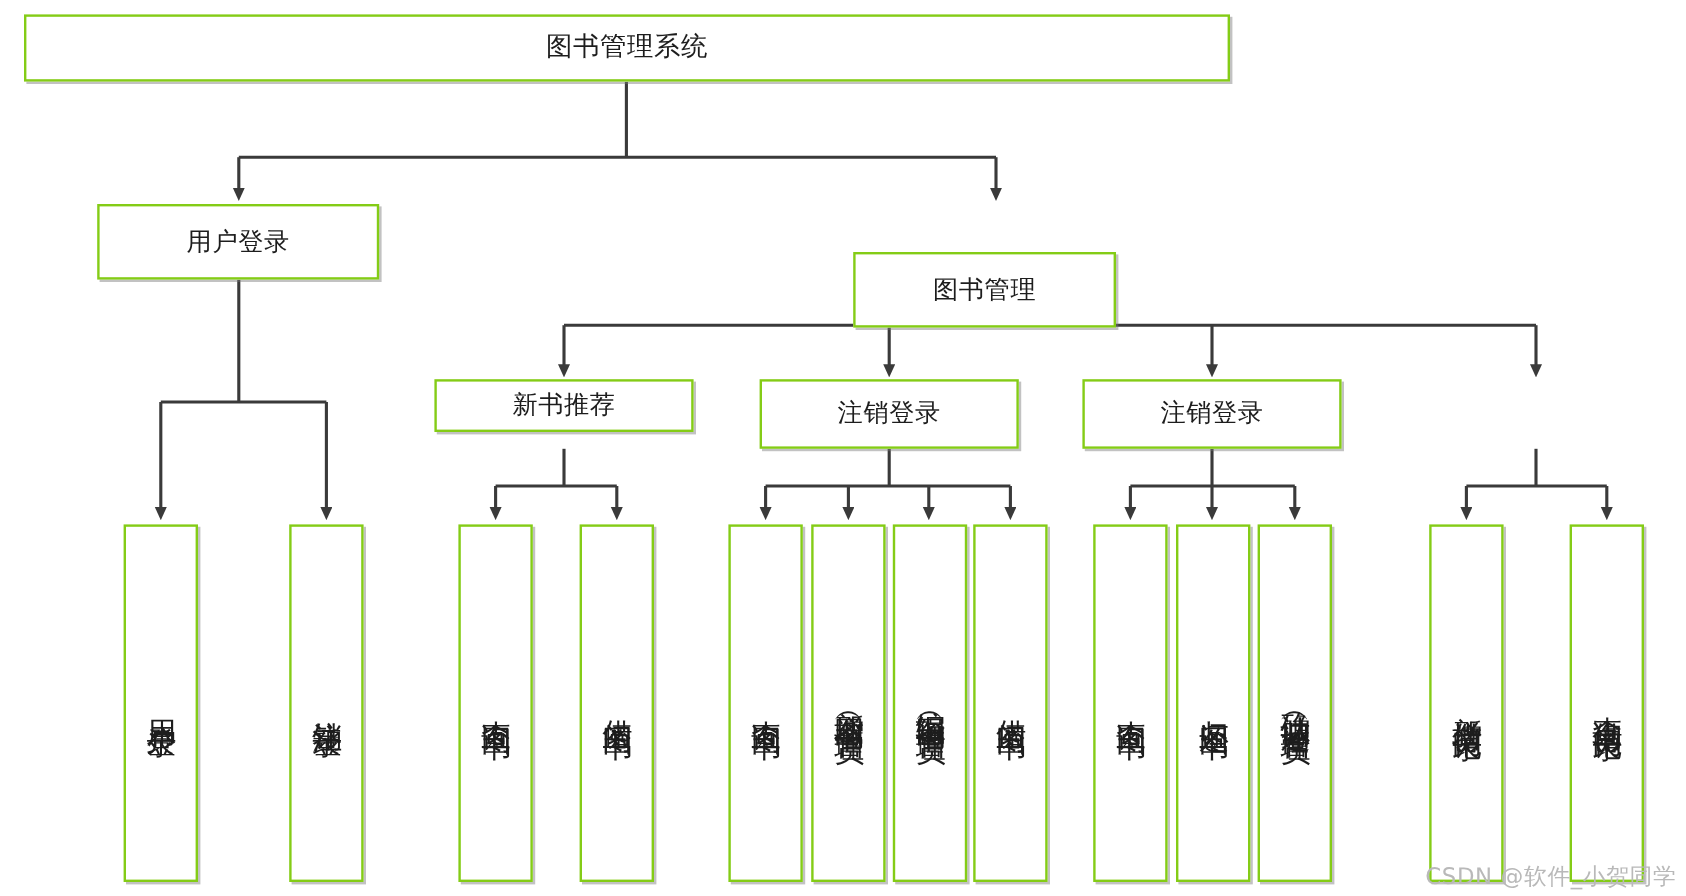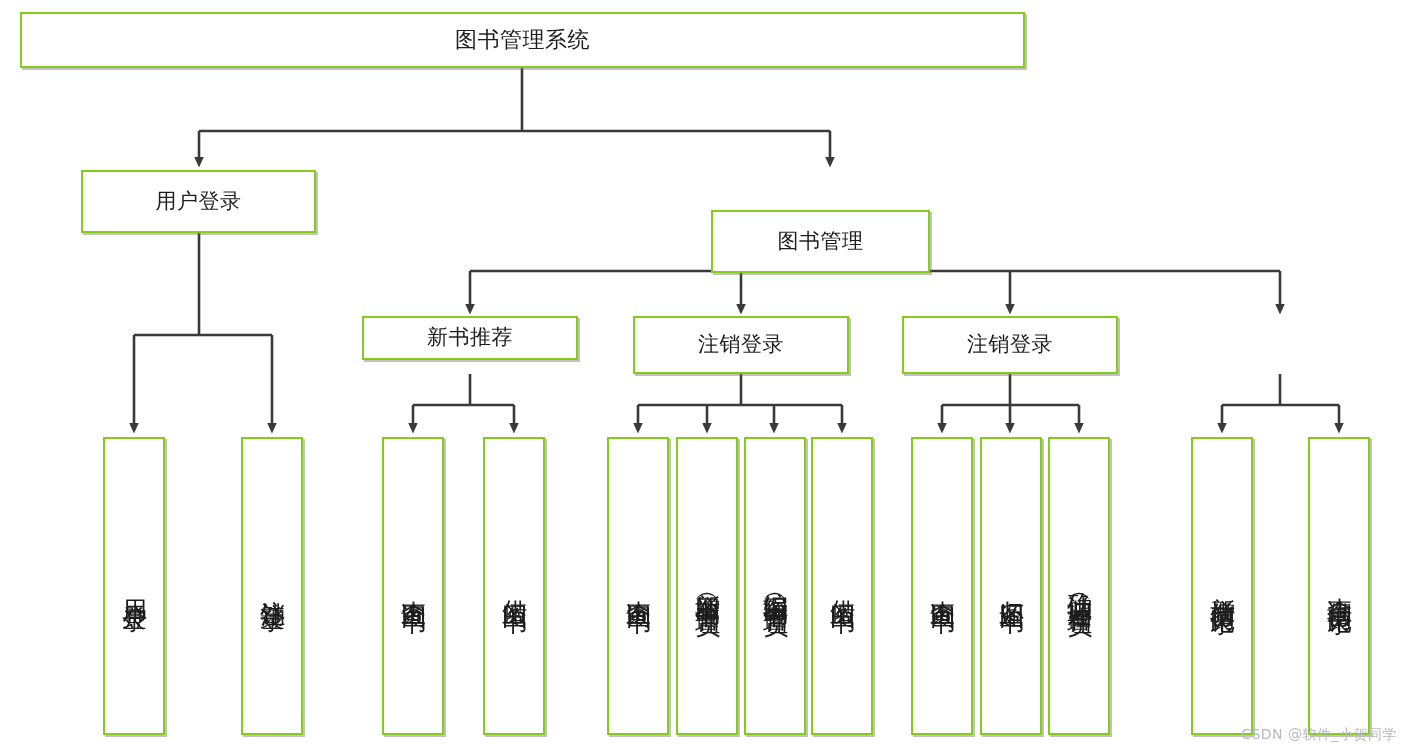--- a/index.html
+++ b/index.html
@@ -58,21 +58,21 @@
     font-size: 25px;
     line-height: 1.05;
     letter-spacing: 3px;
     white-space: nowrap;
     max-height: 282px;
   }
   .watermark {
     position: absolute;
     right: 8px;
     bottom: 3px;
-    font-size: 14px;
+    font-size: 19px;
     color: #b9b9b9;
     letter-spacing: 0.5px;
     white-space: nowrap;
     user-select: none;
   }
 </style>
 </head>
 <body>
 
 <div id="canvas">

